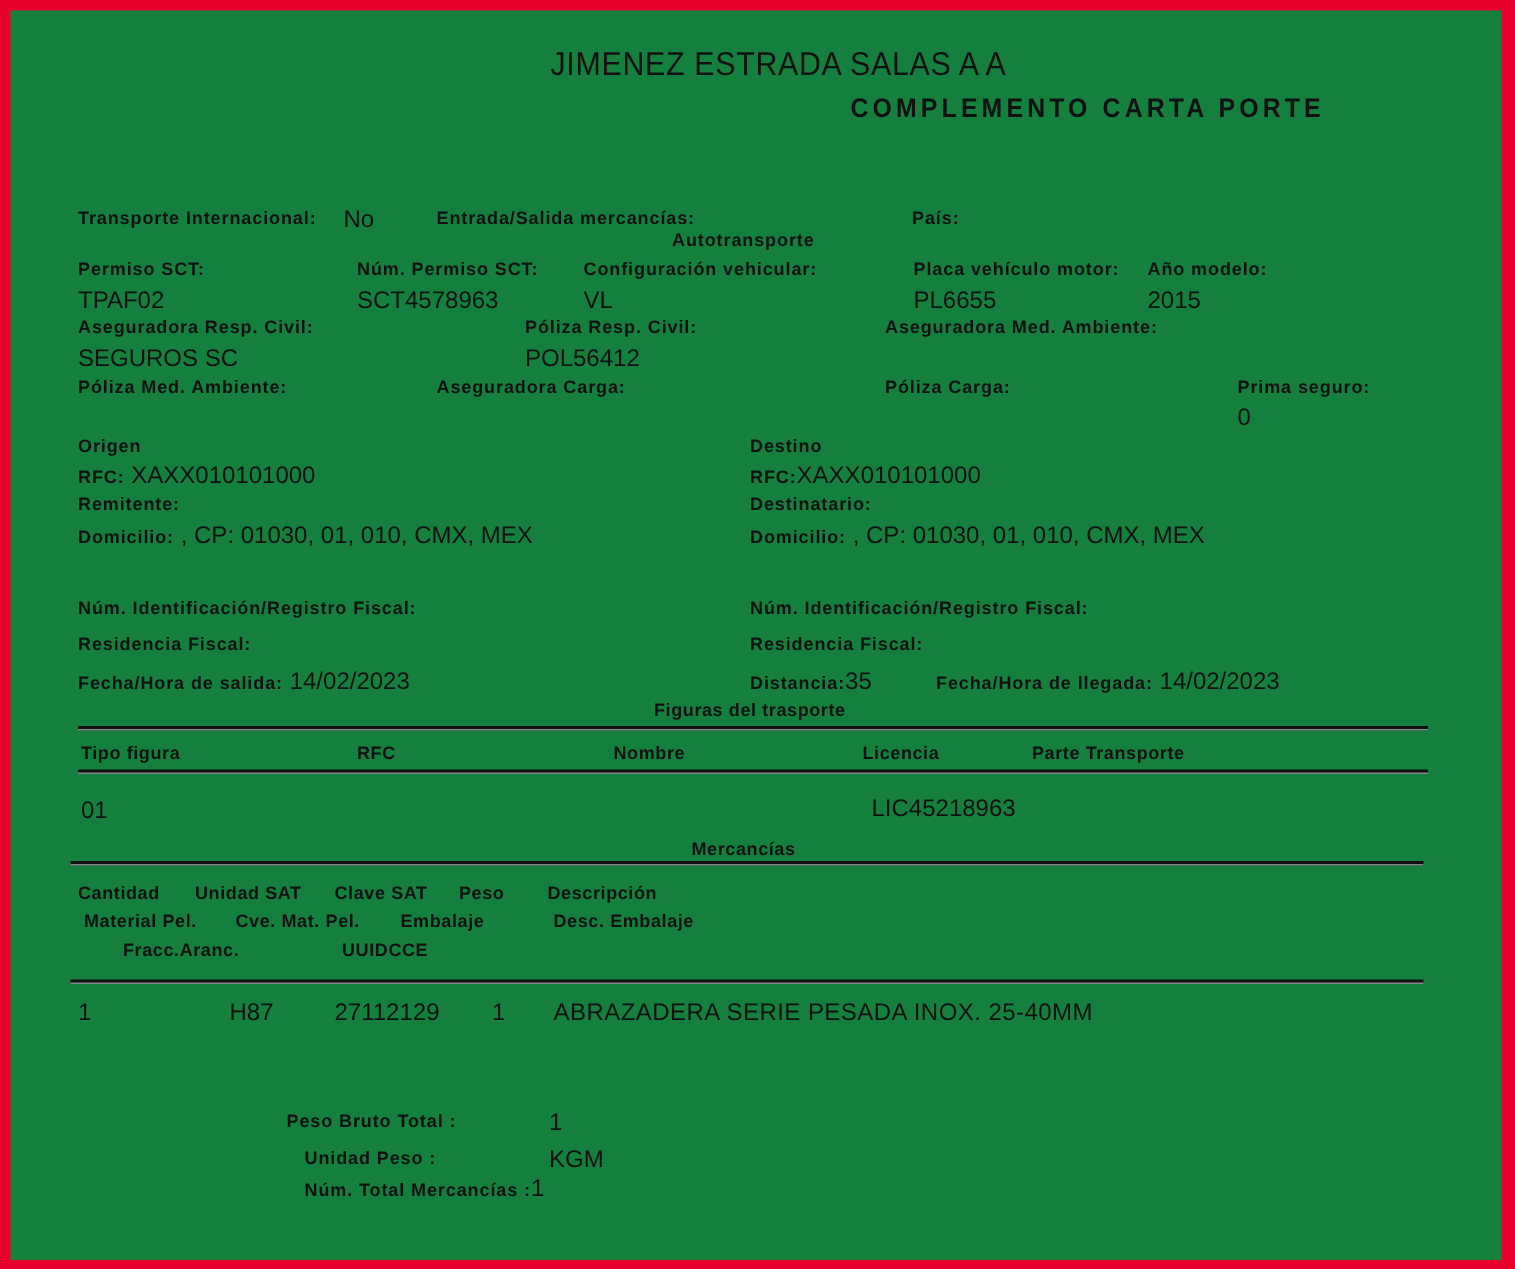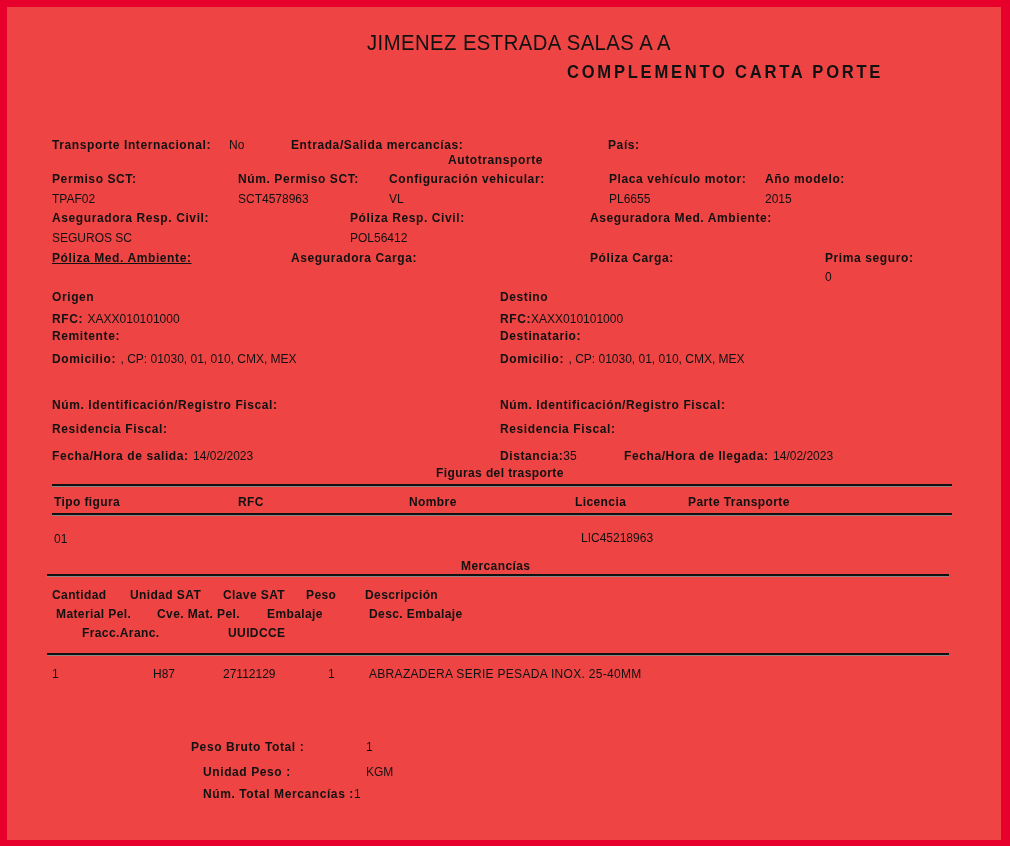--- a/index.html
+++ b/index.html
@@ -1,22 +1,22 @@
 <!DOCTYPE html>
 <html><head>
   <meta charset="utf-8">
   <style>
     html, body { margin: 0; padding: 0; }
     body { width: 1010px; height: 846px; position: relative; overflow: hidden; background: #e8002d; font-family: "Liberation Sans", sans-serif; color: #111; }
-    .page { position: absolute; left: 7px; top: 7px; width: 994px; height: 833px; background: #ef4444; }
+    .page { position: absolute; left: 7px; top: 7px; width: 994px; height: 833px; background: #15803d; }
     .abs { position: absolute; white-space: nowrap; }
     .title { font-size: 22px; letter-spacing: 0.5px; transform: scaleX(0.92); transform-origin: left top; color: #111; }
     .subtitle { font-size: 18px; font-weight: bold; letter-spacing: 3px; color: #111; transform: scaleX(0.92); transform-origin: left top; }
     .lbl { font-size: 12px; font-weight: bold; letter-spacing: 0.6px; color: #111; }
-    .val { font-size: 12px; color: #111; }
+    .val { font-size: 16px; color: #111; }
     .hdr { font-size: 12px; font-weight: bold; letter-spacing: 0.4px; color: #111; }
     .rule { position: absolute; height: 2px; background: #111; border-bottom: 1px solid #888; }
   </style>
 </head>
 <body>
 
 <div class="page">
 
   <div class="abs title" style="left:360px; top:23px;">JIMENEZ ESTRADA SALAS A A</div>
   <div class="abs subtitle" style="left:560px; top:55px;">COMPLEMENTO CARTA PORTE</div>
@@ -37,21 +37,21 @@
   <div class="abs val" style="left:602px; top:185px;">PL6655</div>
   <div class="abs lbl" style="left:758px; top:165px;">Año modelo:</div>
   <div class="abs val" style="left:758px; top:185px;">2015</div>
 
   <div class="abs lbl" style="left:45px; top:204px;">Aseguradora Resp. Civil:</div>
   <div class="abs val" style="left:45px; top:224px;">SEGUROS SC</div>
   <div class="abs lbl" style="left:343px; top:204px;">Póliza Resp. Civil:</div>
   <div class="abs val" style="left:343px; top:224px;">POL56412</div>
   <div class="abs lbl" style="left:583px; top:204px;">Aseguradora Med. Ambiente:</div>
 
-  <div class="abs lbl" style="left:45px; top:244px;text-decoration:underline;">Póliza Med. Ambiente:</div>
+  <div class="abs lbl" style="left:45px; top:244px;">Póliza Med. Ambiente:</div>
   <div class="abs lbl" style="left:284px; top:244px;">Aseguradora Carga:</div>
   <div class="abs lbl" style="left:583px; top:244px;">Póliza Carga:</div>
   <div class="abs lbl" style="left:818px; top:244px;">Prima seguro:</div>
   <div class="abs val" style="left:818px; top:263px;">0</div>
 
   <div class="abs lbl" style="left:45px; top:283px;">Origen</div>
   <div class="abs" style="left:45px; top:302px;">
     <span class="lbl">RFC:</span>
     <span class="val">XAXX010101000</span>
   </div>

